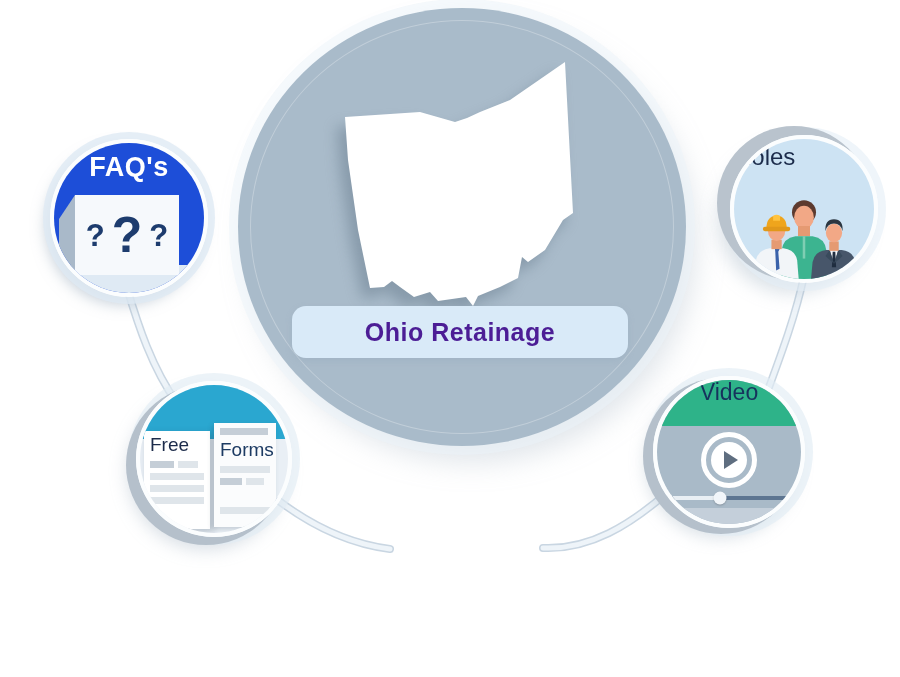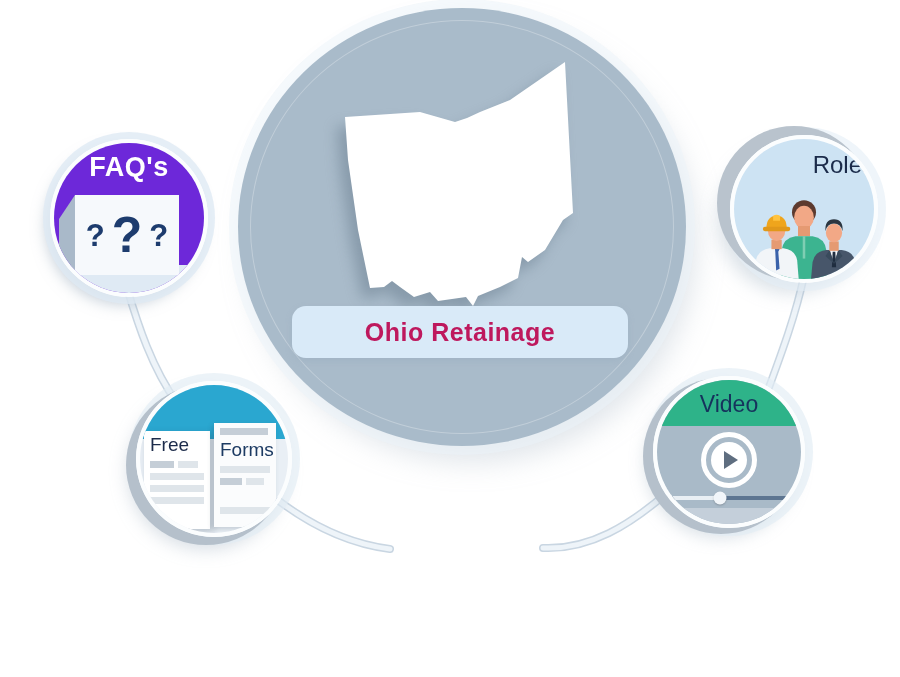--- a/index.html
+++ b/index.html
@@ -20,33 +20,33 @@
   .ohio-svg{
     position:absolute;left:100px;top:44px;width:240px;height:260px;
     filter:drop-shadow(-8px 10px 7px rgba(96,115,134,.45));
   }
   .center-label{
     position:absolute;left:292px;top:306px;width:336px;height:52px;
     background:#d9eaf8;border-radius:14px;display:flex;align-items:center;justify-content:center;
     box-shadow:0 3px 6px rgba(150,170,190,.35);z-index:6;
   }
   .center-label span{
-    color:#be185d;font-size:25px;font-weight:bold;letter-spacing:.5px;
+    color:#4c1d95;font-size:25px;font-weight:bold;letter-spacing:.5px;
   }
   
   .connectors{position:absolute;left:0;top:0;width:900px;height:677px;z-index:2;}
   .conn-edge{fill:none;stroke:#c9d6e2;stroke-width:8;stroke-linecap:round;}
   .conn-core{fill:none;stroke:#eef4f9;stroke-width:5;stroke-linecap:round;}
   
   .node{position:absolute;border-radius:50%;border:4px solid #fbfdfe;z-index:5;}
   .face{position:absolute;inset:0;border-radius:50%;overflow:hidden;}
   
   .node-faqs{left:50px;top:139px;width:150px;height:150px;
     box-shadow:0 0 0 7px rgba(223,234,244,.8), -5px 8px 14px rgba(150,168,185,.5);}
-  .face-faqs{background:#6d28d9;}
+  .face-faqs{background:#1d4ed8;}
   .faq-bottom{position:absolute;bottom:0;left:0;width:100%;height:28px;background:#dfeaf4;}
   .faq-title{position:absolute;top:9px;width:100%;text-align:center;color:#ffffff;
     font-size:27px;font-weight:600;letter-spacing:.5px;}
   .faq-fold{position:absolute;left:5px;top:52px;width:16px;height:80px;background:#a9b9c9;
     clip-path:polygon(100% 0, 0 30%, 0 100%, 100% 100%);z-index:2;}
   .faq-paper{position:absolute;left:21px;top:52px;width:104px;height:80px;background:#f6f9fc;
     z-index:3;display:flex;align-items:center;justify-content:center;gap:7px;}
   .faq-paper .qm{color:#1d3c6e;font-weight:bold;line-height:1;}
   .qm-small{font-size:31px;}
   .qm-big{font-size:50px;}
@@ -78,40 +78,40 @@
   .info-seal{position:absolute;right:9px;top:50%;transform:translateY(-50%);
     width:28px;height:28px;border-radius:50%;border:2px solid #ccd7e1;}
   .info-seal::before{content:"";position:absolute;inset:3px;border-radius:50%;
     border:1px dotted #ccd7e1;}
   .info-bottombar{position:absolute;bottom:6px;left:0;right:0;height:13px;background:#9fb2c4;}
   
   .node-video{left:653px;top:376px;width:144px;height:144px;
     box-shadow:-8px 4px 0 2px #b5c0cb, 0 0 0 8px rgba(226,236,245,.65), -8px 10px 16px rgba(150,168,185,.35);}
   .face-video{background:#a9bac8;}
   .video-header{position:absolute;top:0;left:0;width:100%;height:46px;background:#2eb389;
-    display:flex;align-items:flex-end;justify-content:center;padding-bottom:8px;box-sizing:border-box;}
+    display:flex;align-items:flex-end;justify-content:center;padding-bottom:20px;box-sizing:border-box;}
   .video-header span{color:#16325c;font-size:23px;}
   .video-play{position:absolute;left:50%;top:52px;margin-left:-28px;width:56px;height:56px;
     border-radius:50%;border:5px solid #ffffff;box-sizing:border-box;}
   .video-play-disc{position:absolute;inset:5px;border-radius:50%;background:#ffffff;
     display:flex;align-items:center;justify-content:center;}
   .video-play-triangle{width:0;height:0;border-left:14px solid #5f6e80;
     border-top:9px solid transparent;border-bottom:9px solid transparent;margin-left:4px;}
   .video-progress{position:absolute;left:14px;right:14px;top:116px;height:4px;
     background:#5d7591;border-radius:2px;}
   .video-progress-played{position:absolute;left:0;top:0;height:100%;width:42%;
     background:#e9eff4;border-radius:2px;}
   .video-playhead{position:absolute;left:42%;top:50%;transform:translate(-50%,-50%);
     width:13px;height:13px;border-radius:50%;background:#f2f6fa;box-shadow:0 1px 2px rgba(0,0,0,.2);}
   .video-bottom{position:absolute;bottom:0;left:0;width:100%;height:16px;background:#c4cfda;}
   
   .node-roles{left:730px;top:135px;width:140px;height:140px;
     box-shadow:-10px -6px 0 3px #b9c3cd, 0 0 0 8px rgba(228,238,246,.6), -12px 10px 18px rgba(150,168,185,.35);}
   .face-roles{background:#cde3f3;}
-  .roles-title{position:absolute;top:12px;width:100%;text-align:right;color:#1b2b4a;
+  .roles-title{position:absolute;top:4px;width:100%;text-align:left;color:#1b2b4a;
     font-size:24px;}
   .roles-people{position:absolute;bottom:-2px;left:50%;transform:translateX(-50%);
     width:120px;height:86px;}
 </style>
 </head>
 <body>
 
 <div class="stage">
 
   <div class="center-circle">

